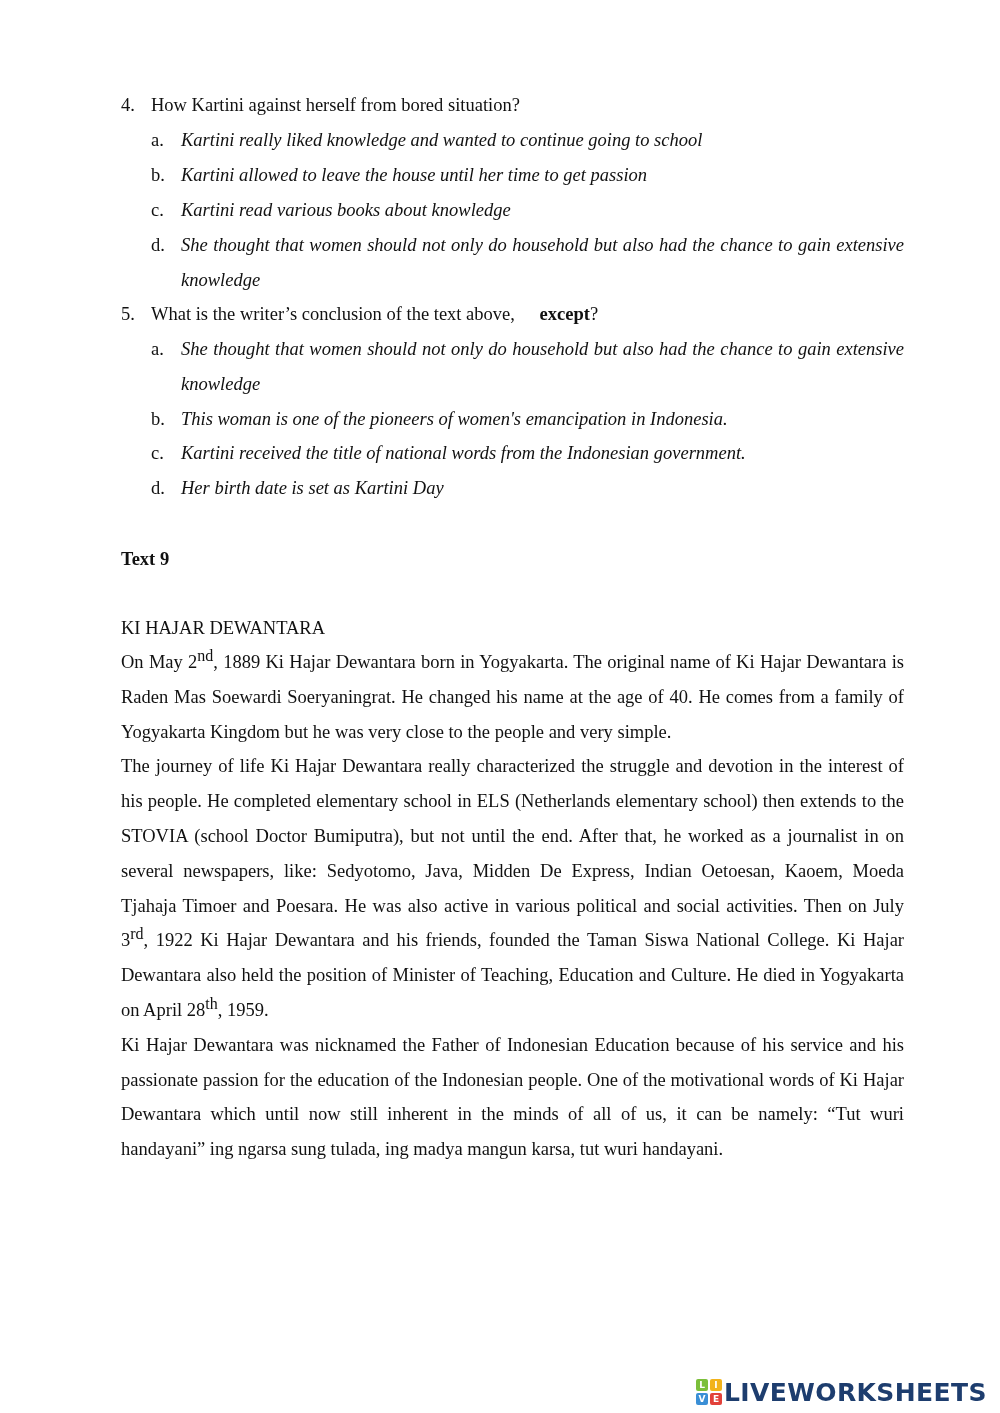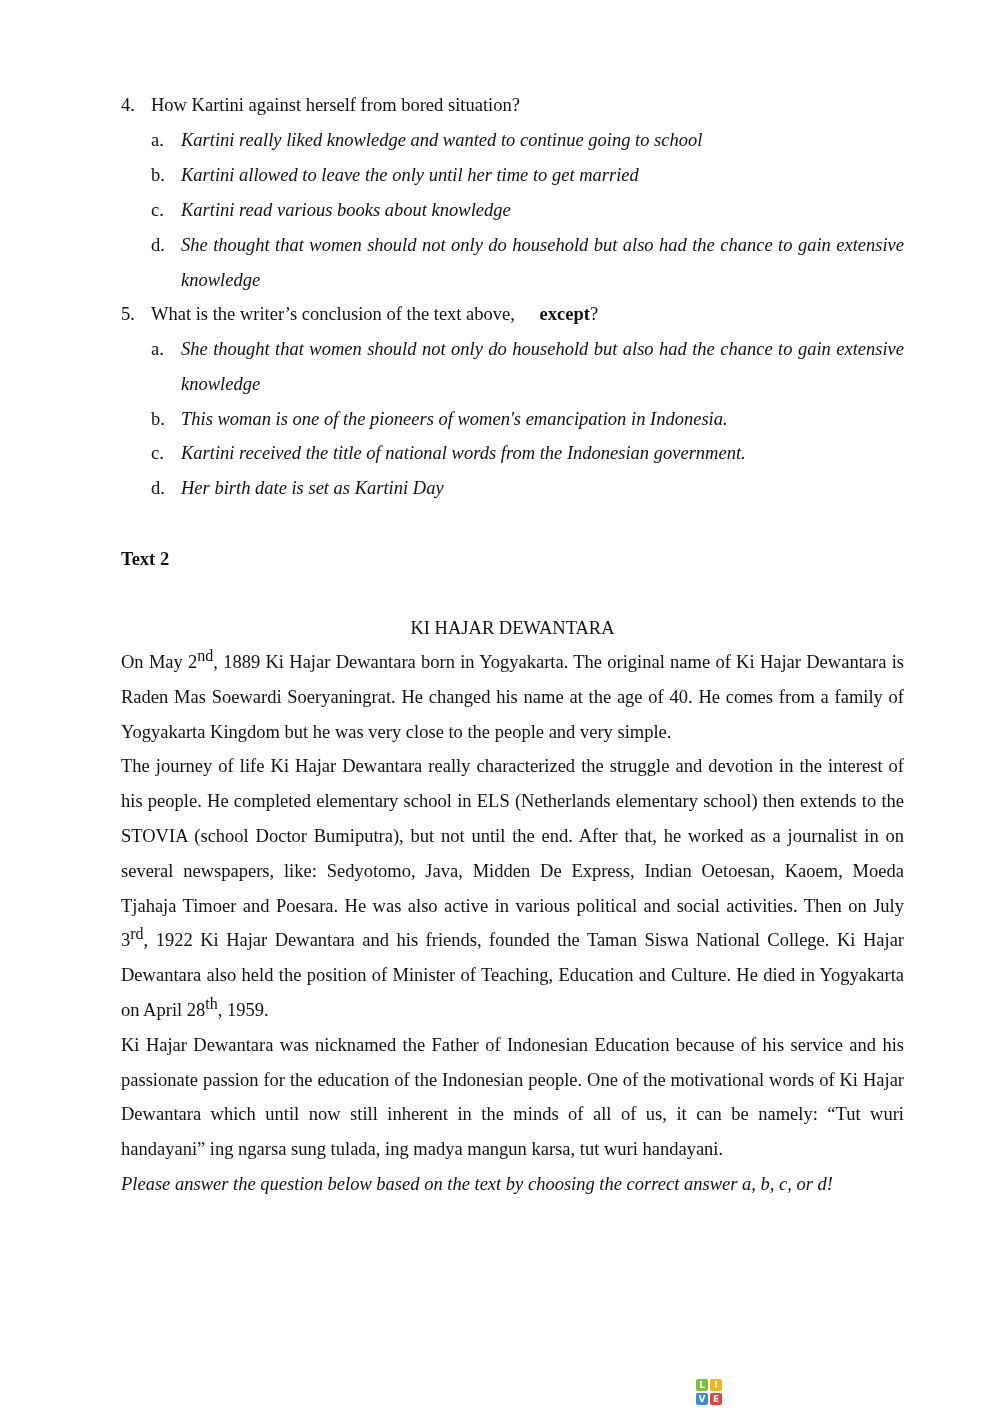--- a/index.html
+++ b/index.html
@@ -20,21 +20,21 @@
     font-size: 18.5px; line-height: 34.8px;
   }
   .opt-letter { position: absolute; left: 0; }
   .opt-text { display: block; margin-left: 30px; text-align: justify; font-style: italic; }
   .section-label {
     position: absolute; left: 121px; top: 545px;
     font-size: 18.5px; font-weight: bold; line-height: 28px;
   }
   .article-title {
     position: absolute; left: 121px; width: 783px; top: 614px;
-    text-align: center; font-size: 18.5px; line-height: 28px;
+    text-align: left; font-size: 18.5px; line-height: 28px;
   }
   .article {
     position: absolute; left: 121px; width: 783px; top: 645px;
     font-size: 18.5px; line-height: 34.8px; text-align: justify;
   }
   .article p { margin: 0; }
   .article sup { font-size: 16px; line-height: 0; vertical-align: 7px; }
   .instruction { font-style: italic; text-align: left; }
   .logo {
     position: absolute; left: 696px; top: 1377px; height: 30px;
@@ -63,21 +63,21 @@
   <div class="q" style="top:88px;">
     <span class="q-num">4.</span>
     <span class="q-text">How Kartini against herself from bored situation?</span>
   </div>
   <div class="opt" style="top:123px;">
     <span class="opt-letter">a.</span>
     <span class="opt-text">Kartini really liked knowledge and wanted to continue going to school</span>
   </div>
   <div class="opt" style="top:158px;">
     <span class="opt-letter">b.</span>
-    <span class="opt-text">Kartini allowed to leave the only until her time to get married</span>
+    <span class="opt-text">Kartini allowed to leave the house until her time to get passion</span>
   </div>
   <div class="opt" style="top:193px;">
     <span class="opt-letter">c.</span>
     <span class="opt-text">Kartini read various books about knowledge</span>
   </div>
   <div class="opt" style="top:228px;">
     <span class="opt-letter">d.</span>
     <span class="opt-text">She thought that women should not only do household but also had the chance to gain extensive knowledge</span>
   </div>
 
@@ -95,32 +95,32 @@
   </div>
   <div class="opt" style="top:436px;">
     <span class="opt-letter">c.</span>
     <span class="opt-text">Kartini received the title of national words from the Indonesian government.</span>
   </div>
   <div class="opt" style="top:471px;">
     <span class="opt-letter">d.</span>
     <span class="opt-text">Her birth date is set as Kartini Day</span>
   </div>
 
-  <div class="section-label">Text 2</div>
+  <div class="section-label">Text 9</div>
   <div class="article-title">KI HAJAR DEWANTARA</div>
 
   <div class="article">
     <p><span>On May 2</span><sup>nd</sup><span>, 1889 Ki Hajar Dewantara born in Yogyakarta. The original name of Ki Hajar Dewantara is Raden Mas Soewardi Soeryaningrat. He changed his name at the age of 40. He comes from a family of Yogyakarta Kingdom but he was very close to the people and very simple.</span></p>
     <p><span>The journey of life Ki Hajar Dewantara really characterized the struggle and devotion in the interest of his people. He completed elementary school in ELS (Netherlands elementary school) then extends to the STOVIA (school Doctor Bumiputra), but not until the end. After that, he worked as a journalist in on several newspapers, like:  Sedyotomo, Java, Midden De Express, Indian Oetoesan, Kaoem, Moeda Tjahaja Timoer and Poesara. He was also active in various political and social activities. Then on July 3</span><sup>rd</sup><span>, 1922 Ki Hajar Dewantara and his friends, founded the Taman Siswa National College. Ki Hajar Dewantara also held the position of Minister of Teaching, Education and Culture. He died in Yogyakarta on April 28</span><sup>th</sup><span>, 1959.</span></p>
     <p>Ki Hajar Dewantara was nicknamed the Father of Indonesian Education because of his service and his passionate passion for the education of the Indonesian people. One of the motivational words of Ki Hajar Dewantara which until now still inherent in the minds of all of us, it can be namely: “Tut wuri handayani”  ing ngarsa sung tulada, ing madya mangun karsa, tut wuri handayani.</p>
-    <p class="instruction">Please answer the question below based on the text by choosing the correct answer a, b, c, or d!</p>
   </div>
 
   <div class="logo">
     <div class="logo-grid">
       <span style="background:#7bbf3a;">L</span>
       <span style="background:#f2b31b;">I</span>
       <span style="background:#3a8fd6;">V</span>
       <span style="background:#e2413a;">E</span>
     </div>
+    <span class="logo-text">LIVEWORKSHEETS</span>
   </div>
 
 </div>
 
 </body></html>

